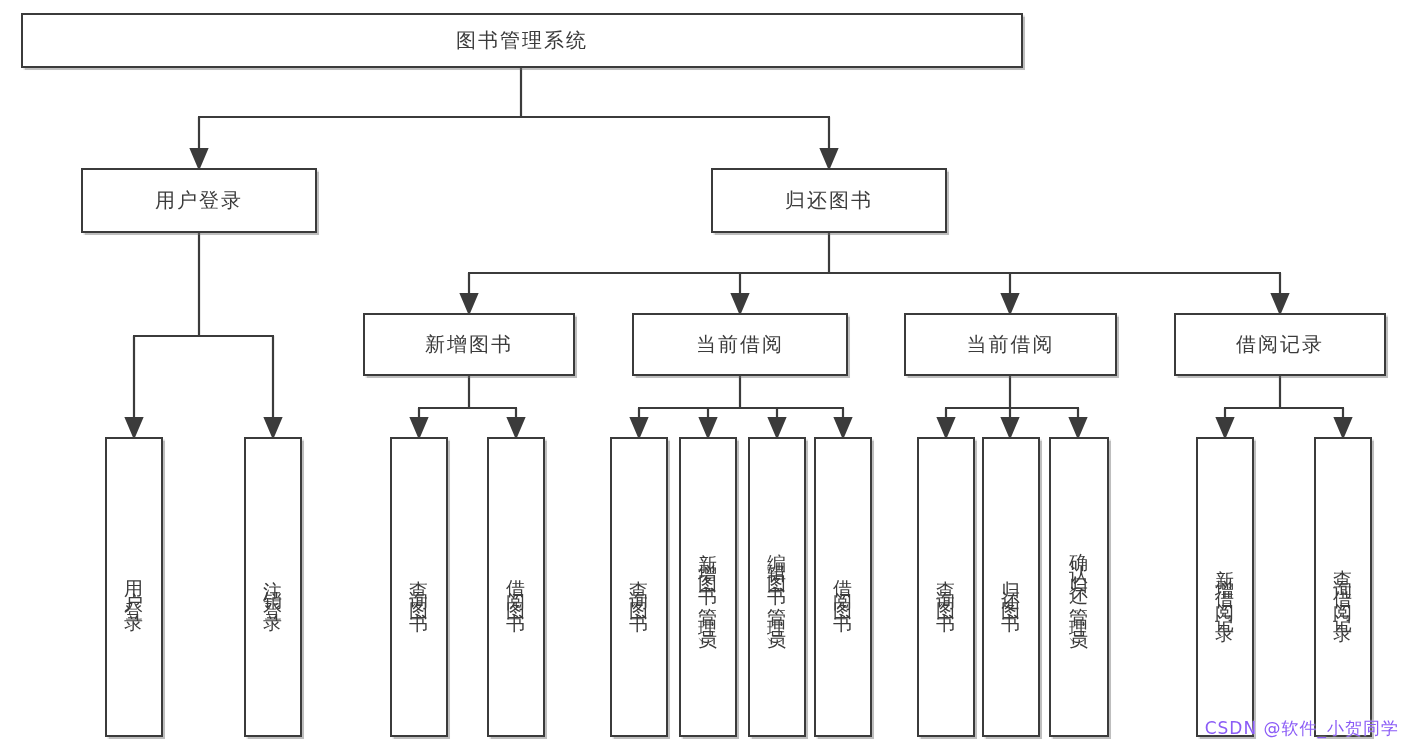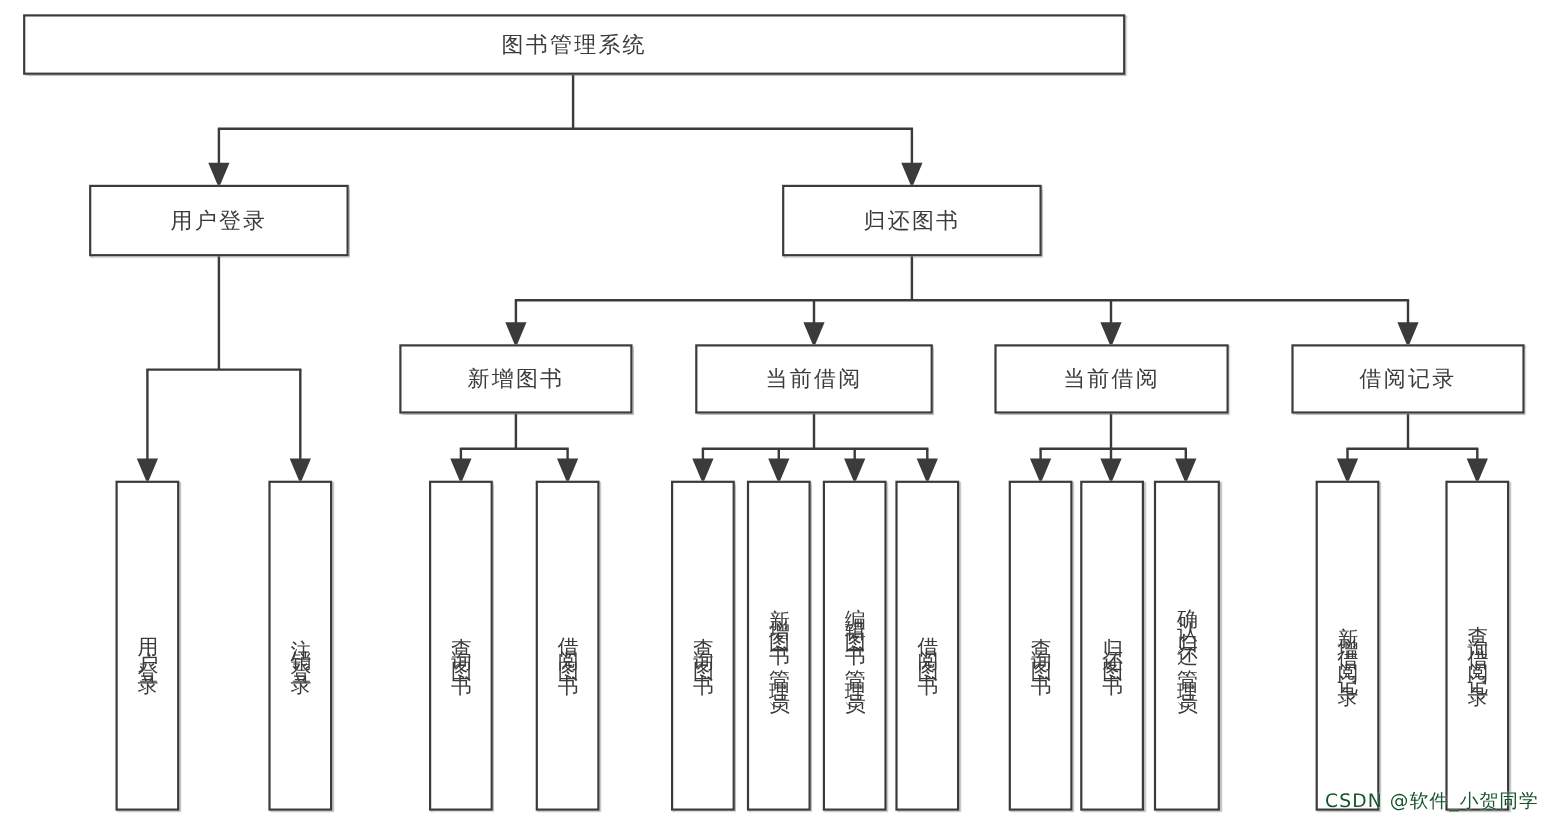--- a/index.html
+++ b/index.html
@@ -29,21 +29,21 @@
   .n-l3-record{left:1174px;top:313px;width:212px;height:63px;}
   .leaf{top:437px;width:58px;height:300px;}
   .n-lf-1{left:105px;}  .n-lf-2{left:244px;}
   .n-lf-3{left:390px;}  .n-lf-4{left:487px;}
   .n-lf-5{left:610px;}  .n-lf-6{left:679px;}
   .n-lf-7{left:748px;}  .n-lf-8{left:814px;}
   .n-lf-9{left:917px;}  .n-lf-10{left:982px;}
   .n-lf-11{left:1049px;width:60px;}
   .n-lf-12{left:1196px;} .n-lf-13{left:1314px;}
   .watermark{
-    position:absolute;right:6px;bottom:7px;color:#14532d;font-size:17px;
+    position:absolute;right:6px;bottom:7px;color:#8b5cf6;font-size:17px;
     letter-spacing:1px;text-shadow:0 0 2px #ffffff;white-space:nowrap;
   }
 </style>
 </head>
 <body>
 
 <div class="canvas">
 
   <svg class="wires" viewBox="0 0 1405 747" xmlns="http://www.w3.org/2000/svg">
     <g stroke="#3b3b3b" stroke-width="2.2" fill="#3b3b3b">

